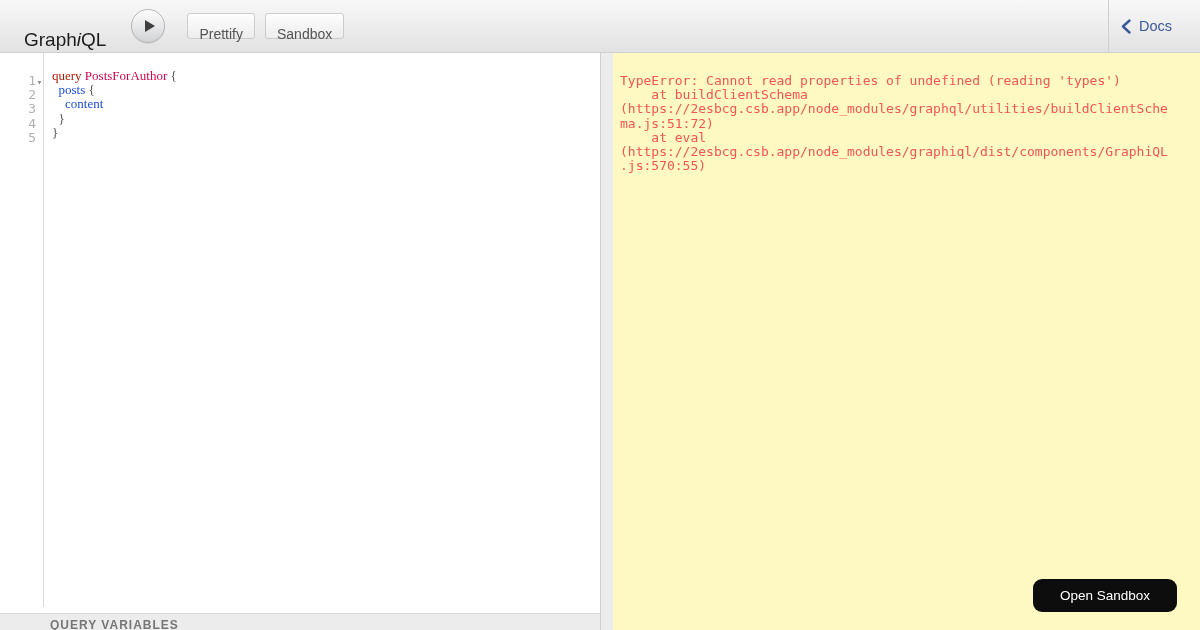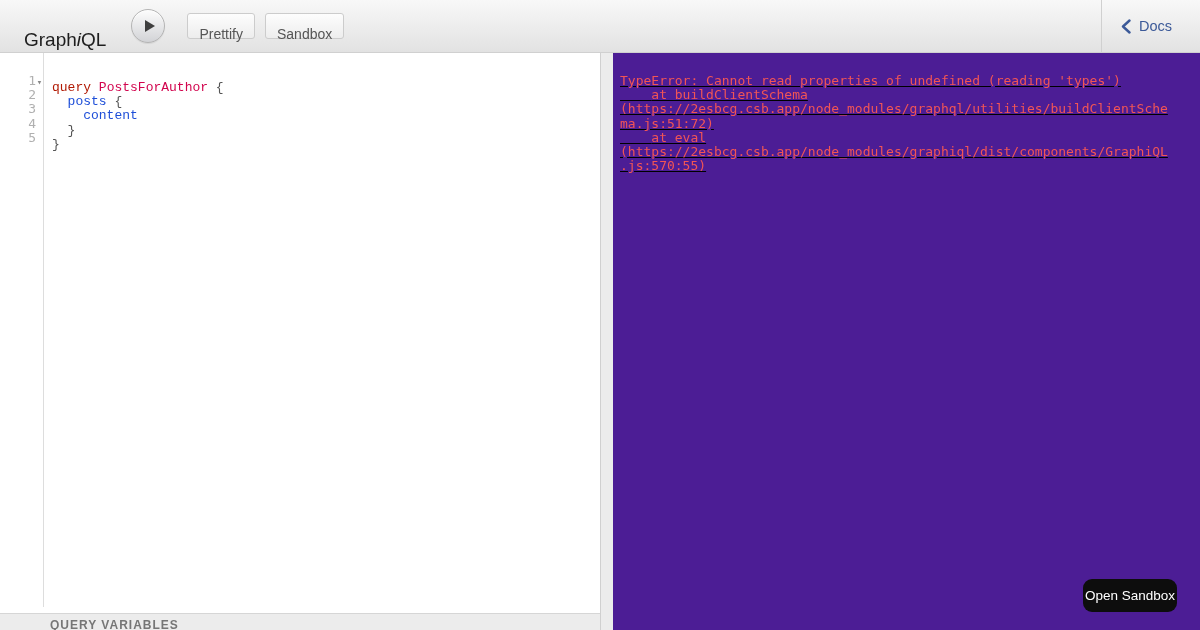--- a/index.html
+++ b/index.html
@@ -40,21 +40,21 @@
     color: #555; font-size: 14px;
     font-family: "Liberation Sans", sans-serif;
     cursor: pointer;
   }
   .tb-btn.first { margin-left: 22px; }
   .tb-btn + .tb-btn { margin-left: 10px; }
   .docs-section {
     margin-left: auto; align-self: stretch;
     display: flex; align-items: center; gap: 8px;
     border-left: 1px solid #d0d0d0;
-    padding: 0 28px 0 19px;
+    padding: 0 28px 0 12px;
     color: #3B5998; font-size: 14.5px;
     cursor: pointer;
   }
   .docs-section svg { display: block; }
 
   
   .main { display: flex; height: 577px; }
 
   .editor-pane { width: 600px; position: relative; background: #fff; }
 
@@ -65,22 +65,22 @@
     font-family: "DejaVu Sans Mono", monospace;
     font-size: 13px; line-height: 14.2px;
     background: #fff;
   }
   .gutter-row { display: flex; height: 14.2px; align-items: baseline; }
   .ln { display: block; width: 37px; text-align: right; color: #b0b0b0; }
   .fold { display: block; width: 7px; font-size: 9px; line-height: 14.2px; color: #888; text-align: center; }
 
   .code {
     position: absolute; left: 52px; top: 0; right: 0;
-    padding-top: 28px;
-    font-family: Liberation Mono, monospace;
+    padding-top: 16px;
+    font-family: Liberation Serif, serif;
     font-size: 13px; line-height: 14.2px;
     white-space: pre;
   }
   .code-line { height: 14.2px; }
   .tok-keyword  { color: #B11A04; }
   .tok-def      { color: #D2054E; }
   .tok-property { color: #1d4ed8; }
   .tok-punct    { color: #555555; }
   .tok-plain    { color: #141823; }
 
@@ -94,33 +94,33 @@
     font-size: 12px; font-weight: bold; letter-spacing: 1px;
     color: #767676; line-height: 22px;
   }
 
   .divider {
     width: 13px; background: #ececec;
     border-left: 1px solid #d0d0d0;
     cursor: col-resize;
   }
 
-  .result-pane { flex: 1; background: #4c1d95; position: relative; text-decoration: underline; }
+  .result-pane { flex: 1; background: #fef9c3; position: relative; }
   .error-output {
     margin: 0; padding: 21px 8px 0 7px;
     font-family: "DejaVu Sans Mono", monospace;
     font-size: 13px; line-height: 14.2px;
     color: #f25555;
     white-space: pre-wrap; word-break: break-all;
   }
   .open-sandbox {
     position: absolute; right: 23px; bottom: 18px;
     background: #0d0d0d; color: #ffffff;
     border: none; border-radius: 9px;
-    padding: 9px 2px; font-size: 13.5px;
+    padding: 9px 27px; font-size: 13.5px;
     font-family: "Liberation Sans", sans-serif;
     cursor: pointer;
   }
 </style>
 </head>
 <body>
 
 <div class="topbar">
   <div class="logo"><span>Graph</span><span class="it">i</span><span>QL</span></div>
 

